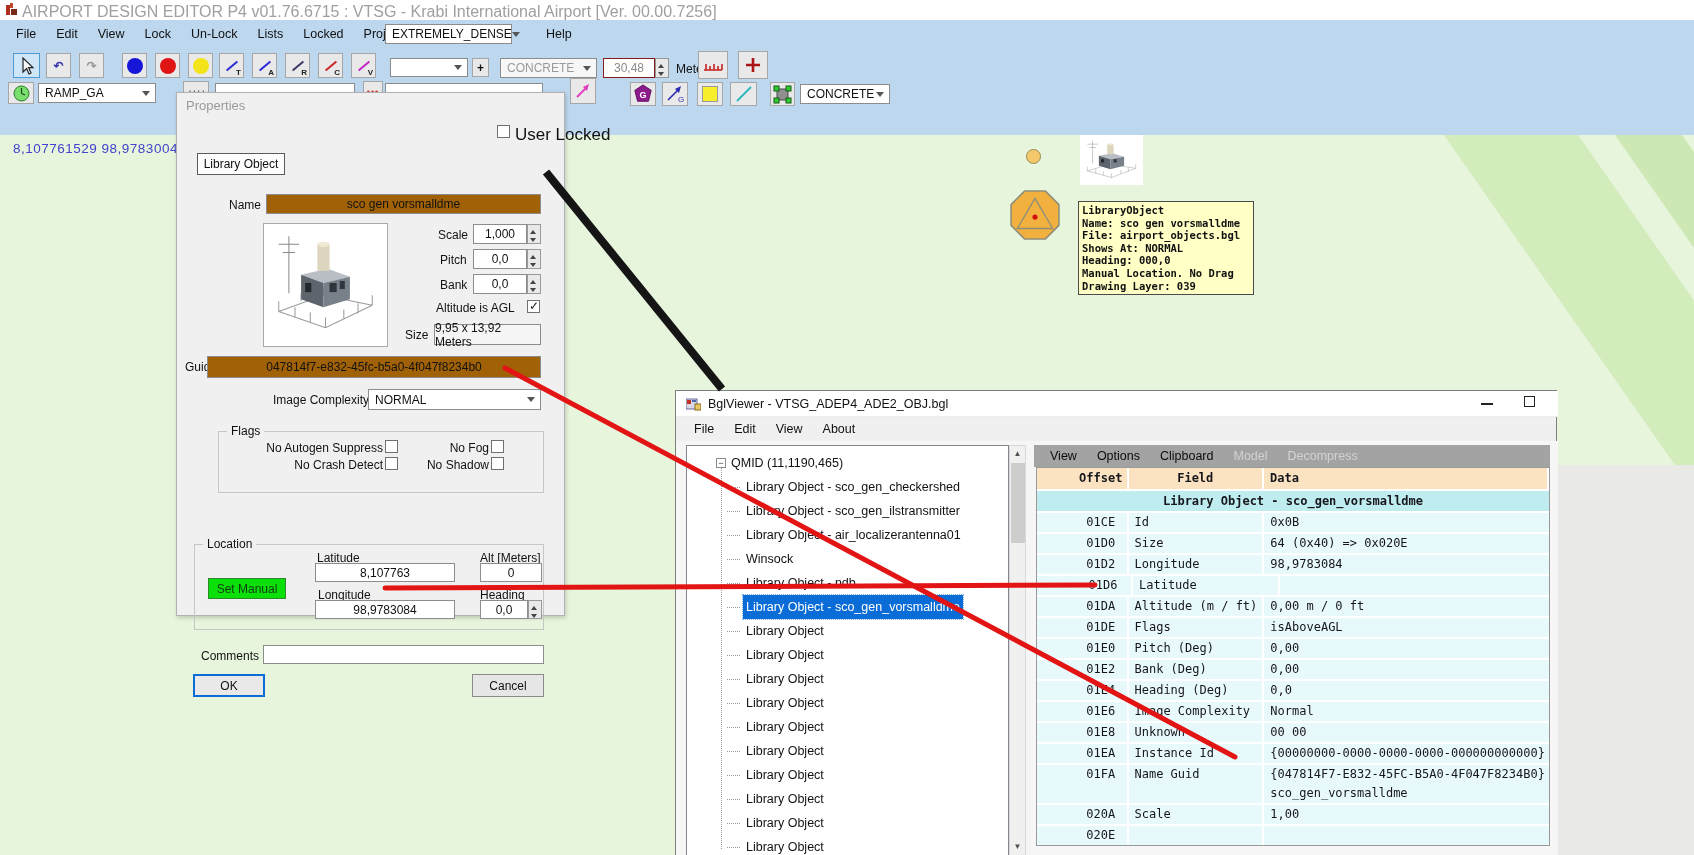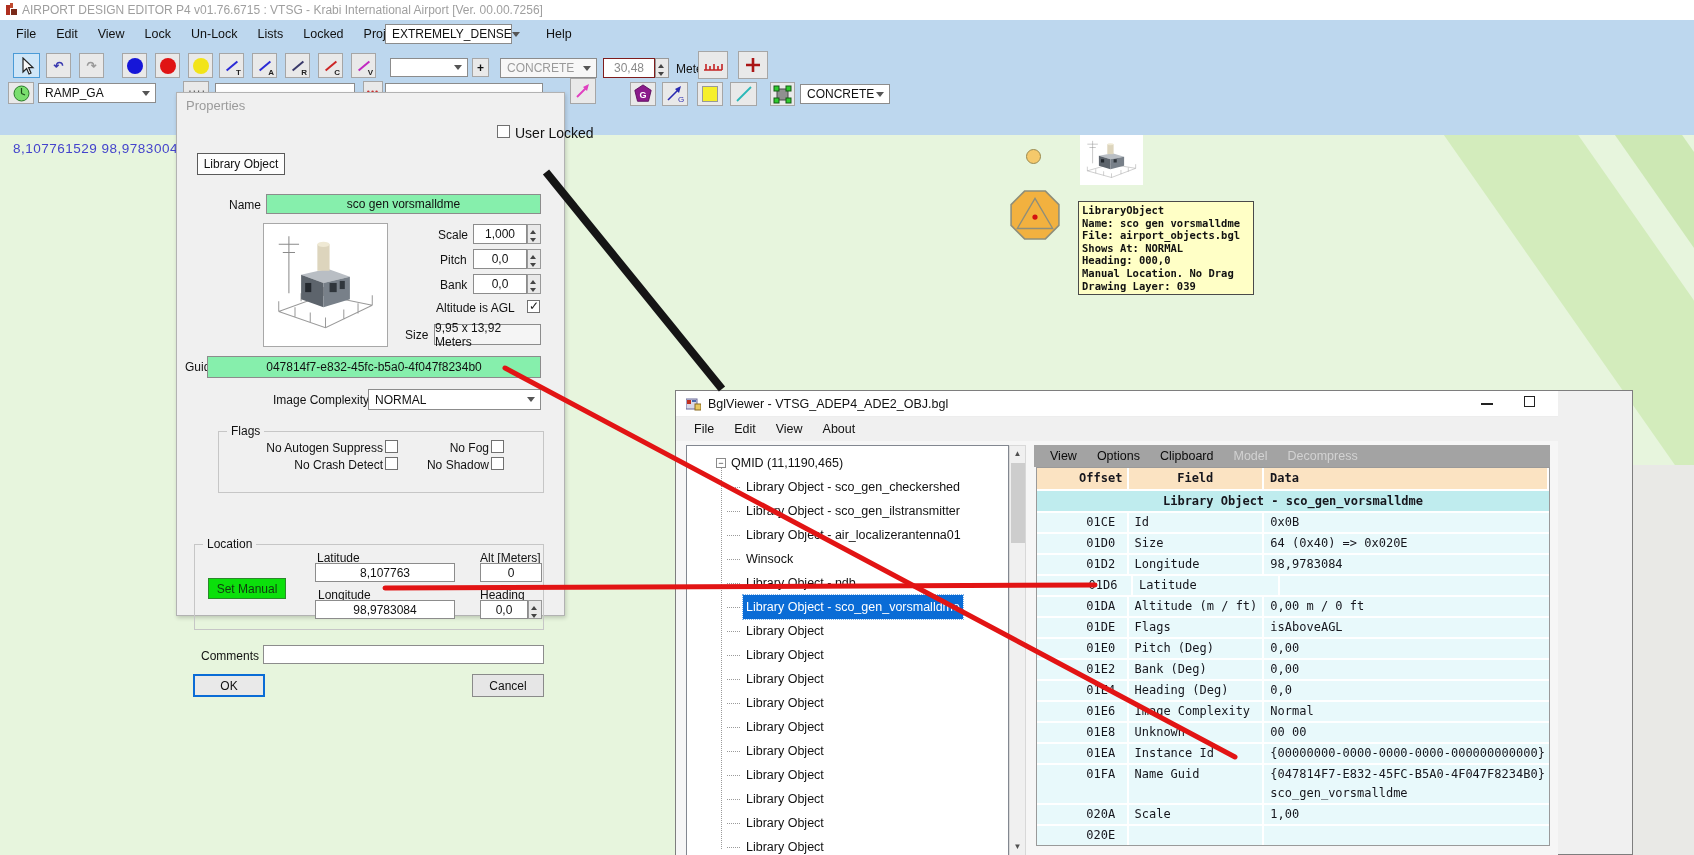--- a/index.html
+++ b/index.html
@@ -3,21 +3,21 @@
 <meta charset="utf-8">
 <style>
   html,body{margin:0;padding:0;background:#888;}
   #screen{position:relative;width:1694px;height:855px;overflow:hidden;background:#e7f5dd;
           font-family:"Liberation Sans",sans-serif;font-size:12px;color:#111;}
   .abs{position:absolute;box-sizing:border-box;}
   *{box-sizing:border-box;}
 
   
   #titlebar{left:0;top:0;width:1694px;height:20px;background:#ffffff;}
-  #titlebar .ttext{position:absolute;left:22px;top:3px;color:#9f9f9f;font-size:12px;white-space:nowrap;}
+  #titlebar .ttext{position:absolute;left:22px;top:3px;color:#9f9f9f;font-size:16px;white-space:nowrap;}
   #tbregion{left:0;top:20px;width:1694px;height:115px;background:#bdd7ee;}
   .menu-row{position:absolute;left:6px;top:3px;height:22px;display:flex;align-items:center;}
   .menu-item{padding:0 10px;font-size:12.5px;color:#111;white-space:nowrap;}
   .combo{background:#fff;border:1px solid #8c8c8c;display:flex;align-items:center;font-size:12px;padding-left:6px;}
   .combo .carrow{margin-left:auto;margin-right:5px;width:0;height:0;border:4px solid transparent;border-top:5px solid #555;transform:translateY(2px);}
   .combo.disabled{color:#9a9a9a;background:#f7f7f7;}
   .tbtn{background:#e9e9e9;border:1px solid #a6a6a6;display:flex;align-items:center;justify-content:center;}
   .tbtn.active{background:#cfe6f8;border:1px solid #4b9bd7;}
   .dot{border-radius:50%;width:16px;height:16px;}
   .spinbox{background:#fff;border:1px solid #7f1d1d;display:flex;align-items:center;justify-content:center;}
@@ -35,35 +35,35 @@
   #coords{position:absolute;left:13px;top:6px;color:#4444cc;font-size:13.5px;letter-spacing:.5px;white-space:nowrap;}
   #maptip{position:absolute;left:1078px;top:66px;width:176px;background:#ffffc6;border:1px solid #4a4a4a;
           font-family:"DejaVu Sans Mono",monospace;font-size:10.5px;font-weight:bold;line-height:12.6px;padding:2px 3px;}
   #grayzone{position:absolute;left:1557px;top:330px;width:137px;height:390px;background:#e9e9e6;}
 
   
   #dlg{left:176px;top:92px;width:389px;height:524px;background:#f0f0f0;border:1px solid #b2b2b2;z-index:10;box-shadow:1px 2px 4px rgba(0,0,0,.18);}
   #dlg .dtitle{position:absolute;left:9px;top:5px;color:#9b9b9b;font-size:13px;}
   .lbl{position:absolute;white-space:nowrap;font-size:12px;color:#111;}
   .field{position:absolute;background:#fff;border:1px solid #8c8c8c;display:flex;align-items:center;justify-content:center;font-size:12px;}
-  .field.yellow{background:#86efac;}
+  .field.yellow{background:#a16207;}
   .field.left{justify-content:flex-start;padding-left:5px;}
   .cb{position:absolute;width:13px;height:13px;background:#fff;border:1px solid #707070;}
   .cb.checked::after{content:"\2713";position:absolute;left:1px;top:-2px;font-size:12px;color:#222;}
   .grp{position:absolute;border:1px solid #c6c6c6;}
   .grp .legend{position:absolute;top:-8px;left:8px;background:#f0f0f0;padding:0 4px;font-size:12px;}
   .pbtn{position:absolute;background:#e6e6e6;border:1px solid #8a8a8a;display:flex;align-items:center;justify-content:center;font-size:12px;}
   #okbtn{border:2px solid #0a6cd6;background:#e9e9e9;}
   #setmanual{background:#0be00b;border:1px solid #2a8a2a;color:#103a10;}
   #dlgtab{position:absolute;left:20px;top:60px;width:88px;height:22px;background:#fdfdfd;border:1px solid #5a5a5a;
           display:flex;align-items:center;justify-content:center;font-size:12px;}
   #preview{position:absolute;left:86px;top:130px;width:125px;height:124px;background:#fff;border:1px solid #a8a8a8;}
 
   
-  #bgl{left:675px;top:390px;width:958px;height:465px;background:#f0f0f0;border:1px solid #7e7e7e;z-index:20;}
+  #bgl{left:675px;top:390px;width:882px;height:465px;background:#f0f0f0;border:1px solid #7e7e7e;z-index:20;}
   #bgl .btitle{position:absolute;left:32px;top:6px;font-size:12.5px;color:#111;white-space:nowrap;}
   #bgl-menu{position:absolute;left:8px;top:27px;height:22px;display:flex;align-items:center;background:transparent;}
   #bgl-tbar{position:absolute;left:0;top:0;width:882px;height:26px;background:#ffffff;border-bottom:1px solid #ededed;}
   #bglbody{position:absolute;left:0;top:50px;width:882px;height:415px;background:#f6f6f6;}
   #tree{position:absolute;left:10px;top:4px;width:323px;height:411px;background:#fff;border:1px solid #828790;overflow:hidden;padding-top:5px;}
   .titem{position:relative;height:24px;line-height:24px;padding-left:56px;font-size:12.5px;white-space:nowrap;color:#111;}
   .titem::before{content:"";position:absolute;left:40px;top:12px;width:13px;border-top:1px dotted #9a9a9a;}
   .titem .tlabel{display:inline-block;padding:0 3px;}
   .titem.selected .tlabel{background:#0a6cd6;color:#fff;outline:1px dotted #7fb2e6;}
   #treeroot{height:24px;line-height:24px;padding-left:44px;font-size:12.5px;position:relative;}
@@ -299,21 +299,21 @@
         <div>Heading: 000,0</div>
         <div>Manual Location. No Drag</div>
         <div>Drawing Layer: 039</div>
       </div>
   </div>
 
   <div class="abs" id="dlg">
     <span class="dtitle">Properties</span>
 
     <span class="cb" style="left:320px;top:32px"></span>
-    <span class="lbl" style="left:338px;top:32px;font-size:14px">User Locked</span>
+    <span class="lbl" style="left:338px;top:32px;font-size:17px">User Locked</span>
 
     <div id="dlgtab">Library Object</div>
 
     <span class="lbl" style="left:52px;top:105px">Name</span>
     <div class="field yellow" style="left:89px;top:101px;width:275px;height:20px">sco gen vorsmalldme</div>
 
     <div id="preview">
       <svg width="123" height="122" viewBox="0 0 120 120">
         <rect width="120" height="120" fill="#ffffff"></rect>
         <path d="M14 86 L60 102 L106 80 M14 86 L58 70 L106 80 M14 86 L14 76 M30 92 L30 82 M45 97 L45 87 M60 102 L60 92 M78 94 L78 84 M92 88 L92 78 M106 80 L106 70 M58 70 L58 62 M36 76 L36 68 M82 74 L82 66" stroke="#9a9a9a" fill="none"></path>

